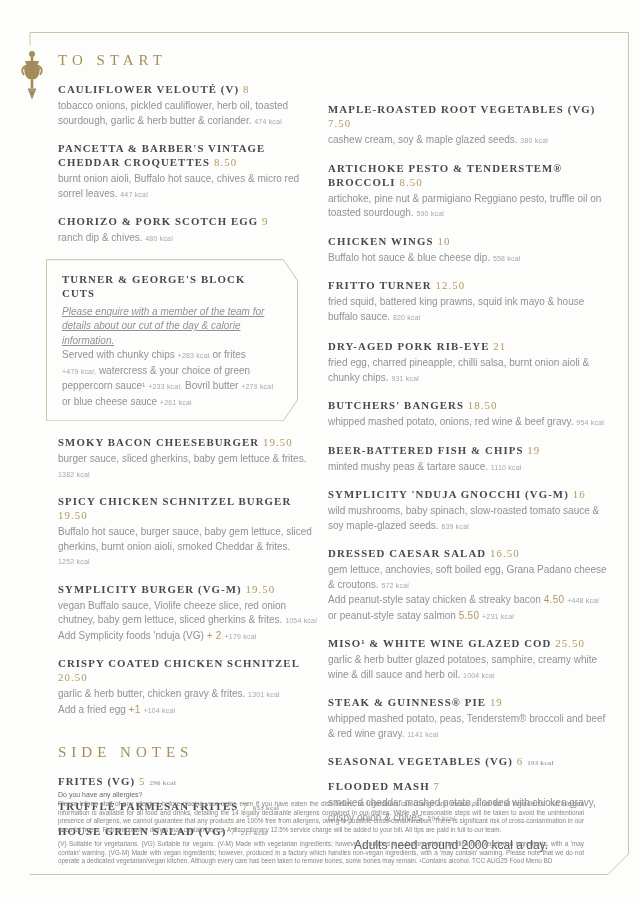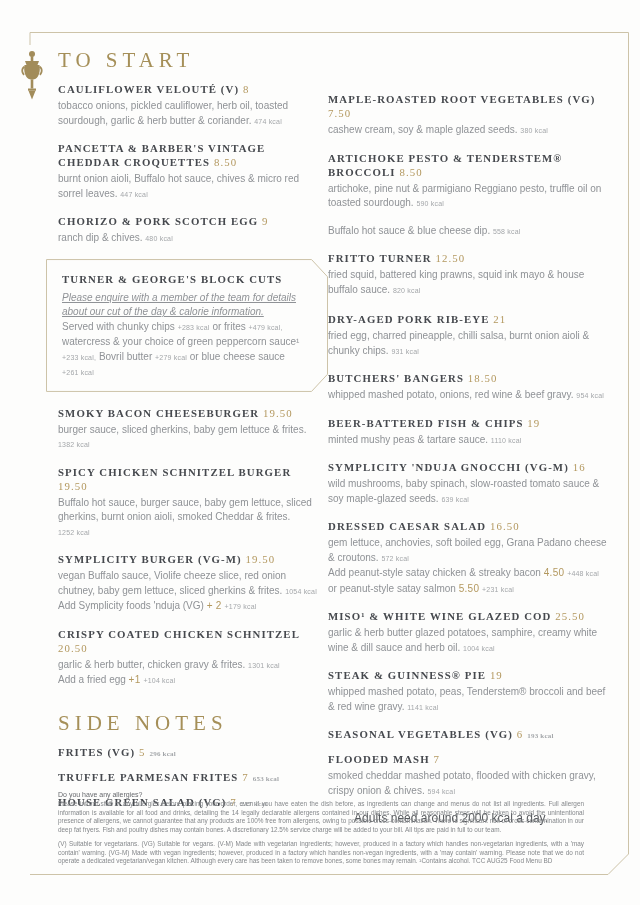--- a/index.html
+++ b/index.html
@@ -2,35 +2,35 @@
 <html><head>
 <meta charset="utf-8">
 <style>
   html,body{margin:0;padding:0;background:#e8e8e8;}
   .page{position:relative;width:640px;height:905px;background:#fdfdfc;overflow:hidden;
         font-family:"Liberation Sans",sans-serif;margin:0 auto;}
   .frame{position:absolute;left:0;top:0;}
   .lantern{position:absolute;left:17px;top:50px;}
   .col{position:absolute;}
   .col-left{left:58px;top:50px;width:262px;}
-  .col-right{left:328px;top:92px;width:284px;}
-  .sec{font-family:"Liberation Serif",serif;font-weight:400;font-size:21px;line-height:20px;
+  .col-right{left:328px;top:102px;width:284px;}
+  .sec{font-family:"Liberation Serif",serif;font-weight:400;font-size:15px;line-height:20px;
        letter-spacing:5px;color:#a58f58;margin:0 0 12px;}
   .sec.mid{margin-top:20px;margin-bottom:14px;}
   .sec.sides{margin-top:24px;margin-bottom:12px;}
   .item{margin-bottom:12px;}
   .item h3, .blockcuts h3, .side-item h3{
        margin:0 0 3px;font-family:Liberation Serif, serif;font-weight:600;
        font-size:10.8px;line-height:14px;letter-spacing:1.1px;color:#46494e;}
   .price{color:#b3985f;font-weight:500;}
   .desc,.addline,.note,.serve{margin:0;font-size:10px;line-height:14.5px;color:#8f9296;}
   .note{font-style:italic;text-decoration:underline;}
   .kcal{font-size:7px;color:#a4a7aa;letter-spacing:.2px;white-space:nowrap;}
   .addline .price{letter-spacing:.3px;}
-  .blockcuts{position:relative;width:282px;margin:0 0 14px -12px;padding:13px 16px 11px;box-sizing:border-box;}
+  .blockcuts{position:relative;width:252px;margin:0 0 14px -12px;padding:13px 16px 11px;box-sizing:border-box;}
   .blockcuts .boxframe{position:absolute;left:0;top:0;width:100%;height:100%;}
   .bc-inner{position:relative;}
   .blockcuts h3{margin-bottom:5px;}
   .side-item{margin-bottom:9px;}
   .side-item h3{margin:0;}
   .side-item .kcal{margin-left:4px;}
   .gap-mid{margin-top:14px;}
   .gap-sides{margin-top:4px;}
   .adults{margin-top:8px;text-align:right;padding-right:64px;font-size:12px;color:#55585c;}
   .footer{position:absolute;left:58px;right:56px;top:791px;}
@@ -139,20 +139,21 @@
       <h3><span>MAPLE-ROASTED ROOT VEGETABLES (VG)</span> <span class="price">7.50</span></h3>
       <p class="desc"><span>cashew cream, soy &amp; maple glazed seeds.</span> <span class="kcal">380 kcal</span></p>
     </div>
 
     <div class="item">
       <h3><span>ARTICHOKE PESTO &amp; TENDERSTEM® BROCCOLI</span> <span class="price">8.50</span></h3>
       <p class="desc"><span>artichoke, pine nut &amp; parmigiano Reggiano pesto, truffle oil on toasted sourdough.</span> <span class="kcal">590 kcal</span></p>
     </div>
 
     <div class="item">
+      <h3><span>CHICKEN WINGS</span> <span class="price">10</span></h3>
       <p class="desc"><span>Buffalo hot sauce &amp; blue cheese dip.</span> <span class="kcal">558 kcal</span></p>
     </div>
 
     <div class="item">
       <h3><span>FRITTO TURNER</span> <span class="price">12.50</span></h3>
       <p class="desc"><span>fried squid, battered king prawns, squid ink mayo &amp; house buffalo sauce.</span> <span class="kcal">820 kcal</span></p>
     </div>
 
     <div class="item gap-mid">
       <h3><span>DRY-AGED PORK RIB-EYE</span> <span class="price">21</span></h3>

